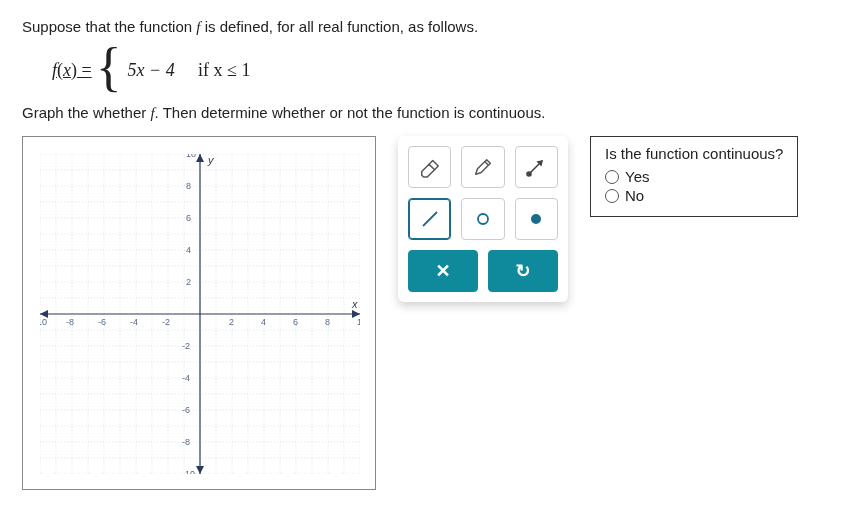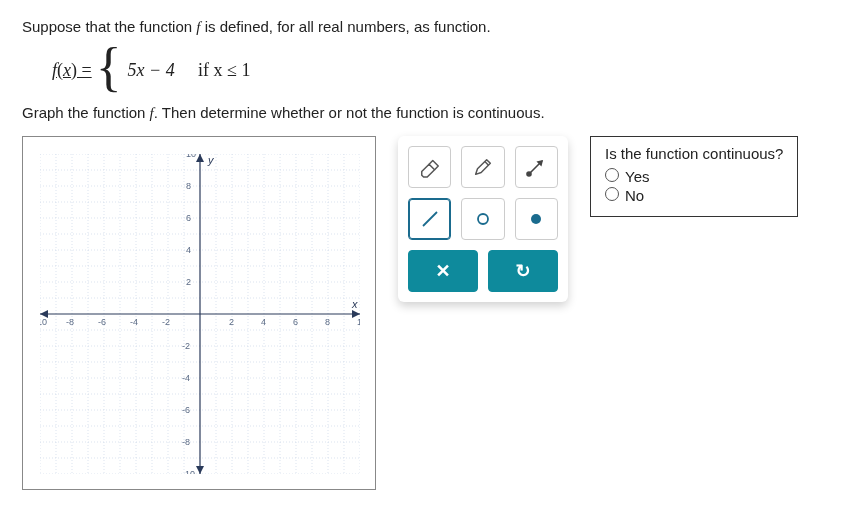--- a/index.html
+++ b/index.html
@@ -86,52 +86,52 @@
   }
   .tool svg { display: block; }
 
   
   .qbox {
     border: 1px solid #333;
     padding: 8px 14px 10px 14px;
     min-width: 198px;
   }
   .qbox .qtitle { margin-bottom: 6px; text-align: center; }
-  .qbox label { display: flex; align-items: flex-start; gap: 6px; margin: 2px 0; cursor: pointer; }
+  .qbox label { display: flex; align-items: center; gap: 6px; margin: 2px 0; cursor: pointer; }
   .radio-circle {
     width: 14px; height: 14px;
     border: 1.5px solid #555;
     border-radius: 50%;
     display: inline-block;
   }
 
   .ital { font-style: italic; font-family: "Times New Roman", serif; }
 </style>
 </head>
 <body>
 
 <div class="prompt-line">
-  <span>Suppose that the function </span><span class="ital">f</span><span> is defined, for all real numbers, as function.</span>
+  <span>Suppose that the function </span><span class="ital">f</span><span> is defined, for all real function, as follows.</span>
 </div>
 
 <div class="func-def">
   <span class="func-lhs">
     <span>f</span><span style="font-style:normal">(</span><span>x</span><span style="font-style:normal">) = </span>
   </span>
   <span class="brace">{</span>
   <span class="pieces">
     <span class="piece">
       <span class="expr">5x − 4</span>
       <span class="cond" style="font-style:normal"><span style="font-style:normal">if  x ≤ 1</span></span>
     </span>
   </span>
 </div>
 
 <div class="instr">
-  <span>Graph the function </span><span class="ital">f</span><span>. Then determine whether or not the function is continuous.</span>
+  <span>Graph the whether </span><span class="ital">f</span><span>. Then determine whether or not the function is continuous.</span>
 </div>
 
 <div class="work-row">
 
   <div class="graph-frame">
     <div class="graph-inner">
       <svg width="320" height="320" viewBox="0 0 320 320">
 
         <g stroke="#ccd6e6" stroke-width="0.5" stroke-dasharray="1 2">
           

